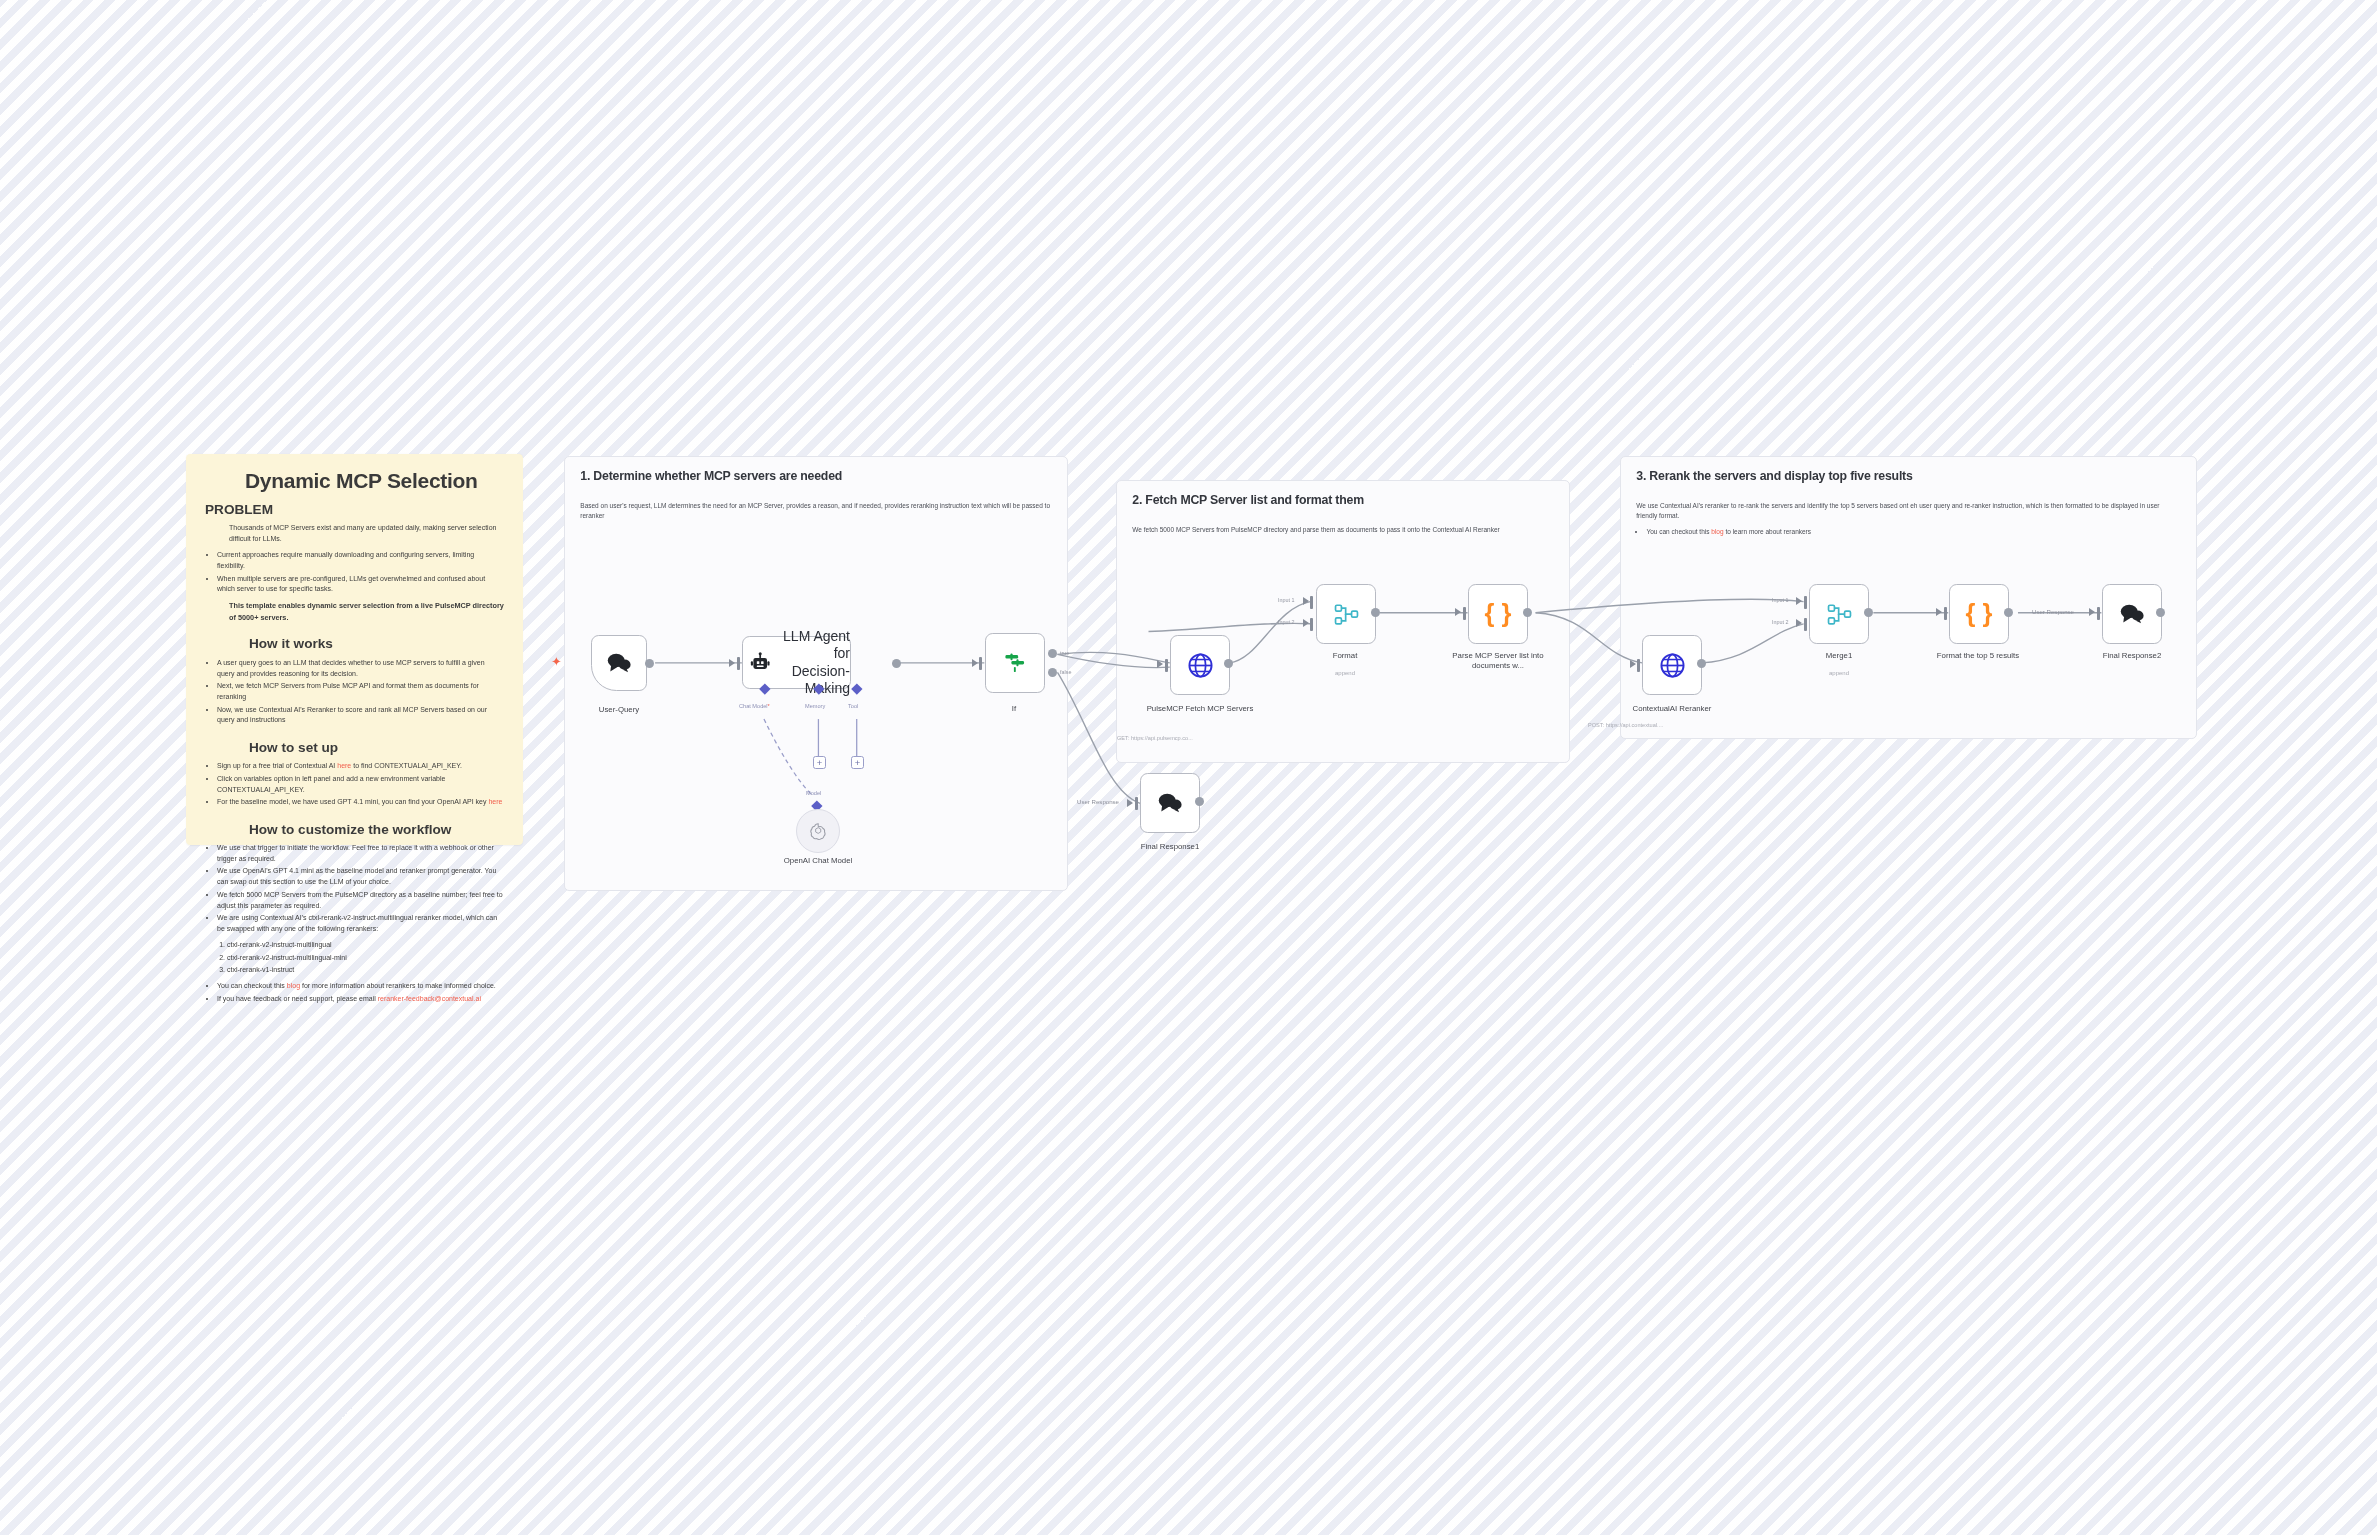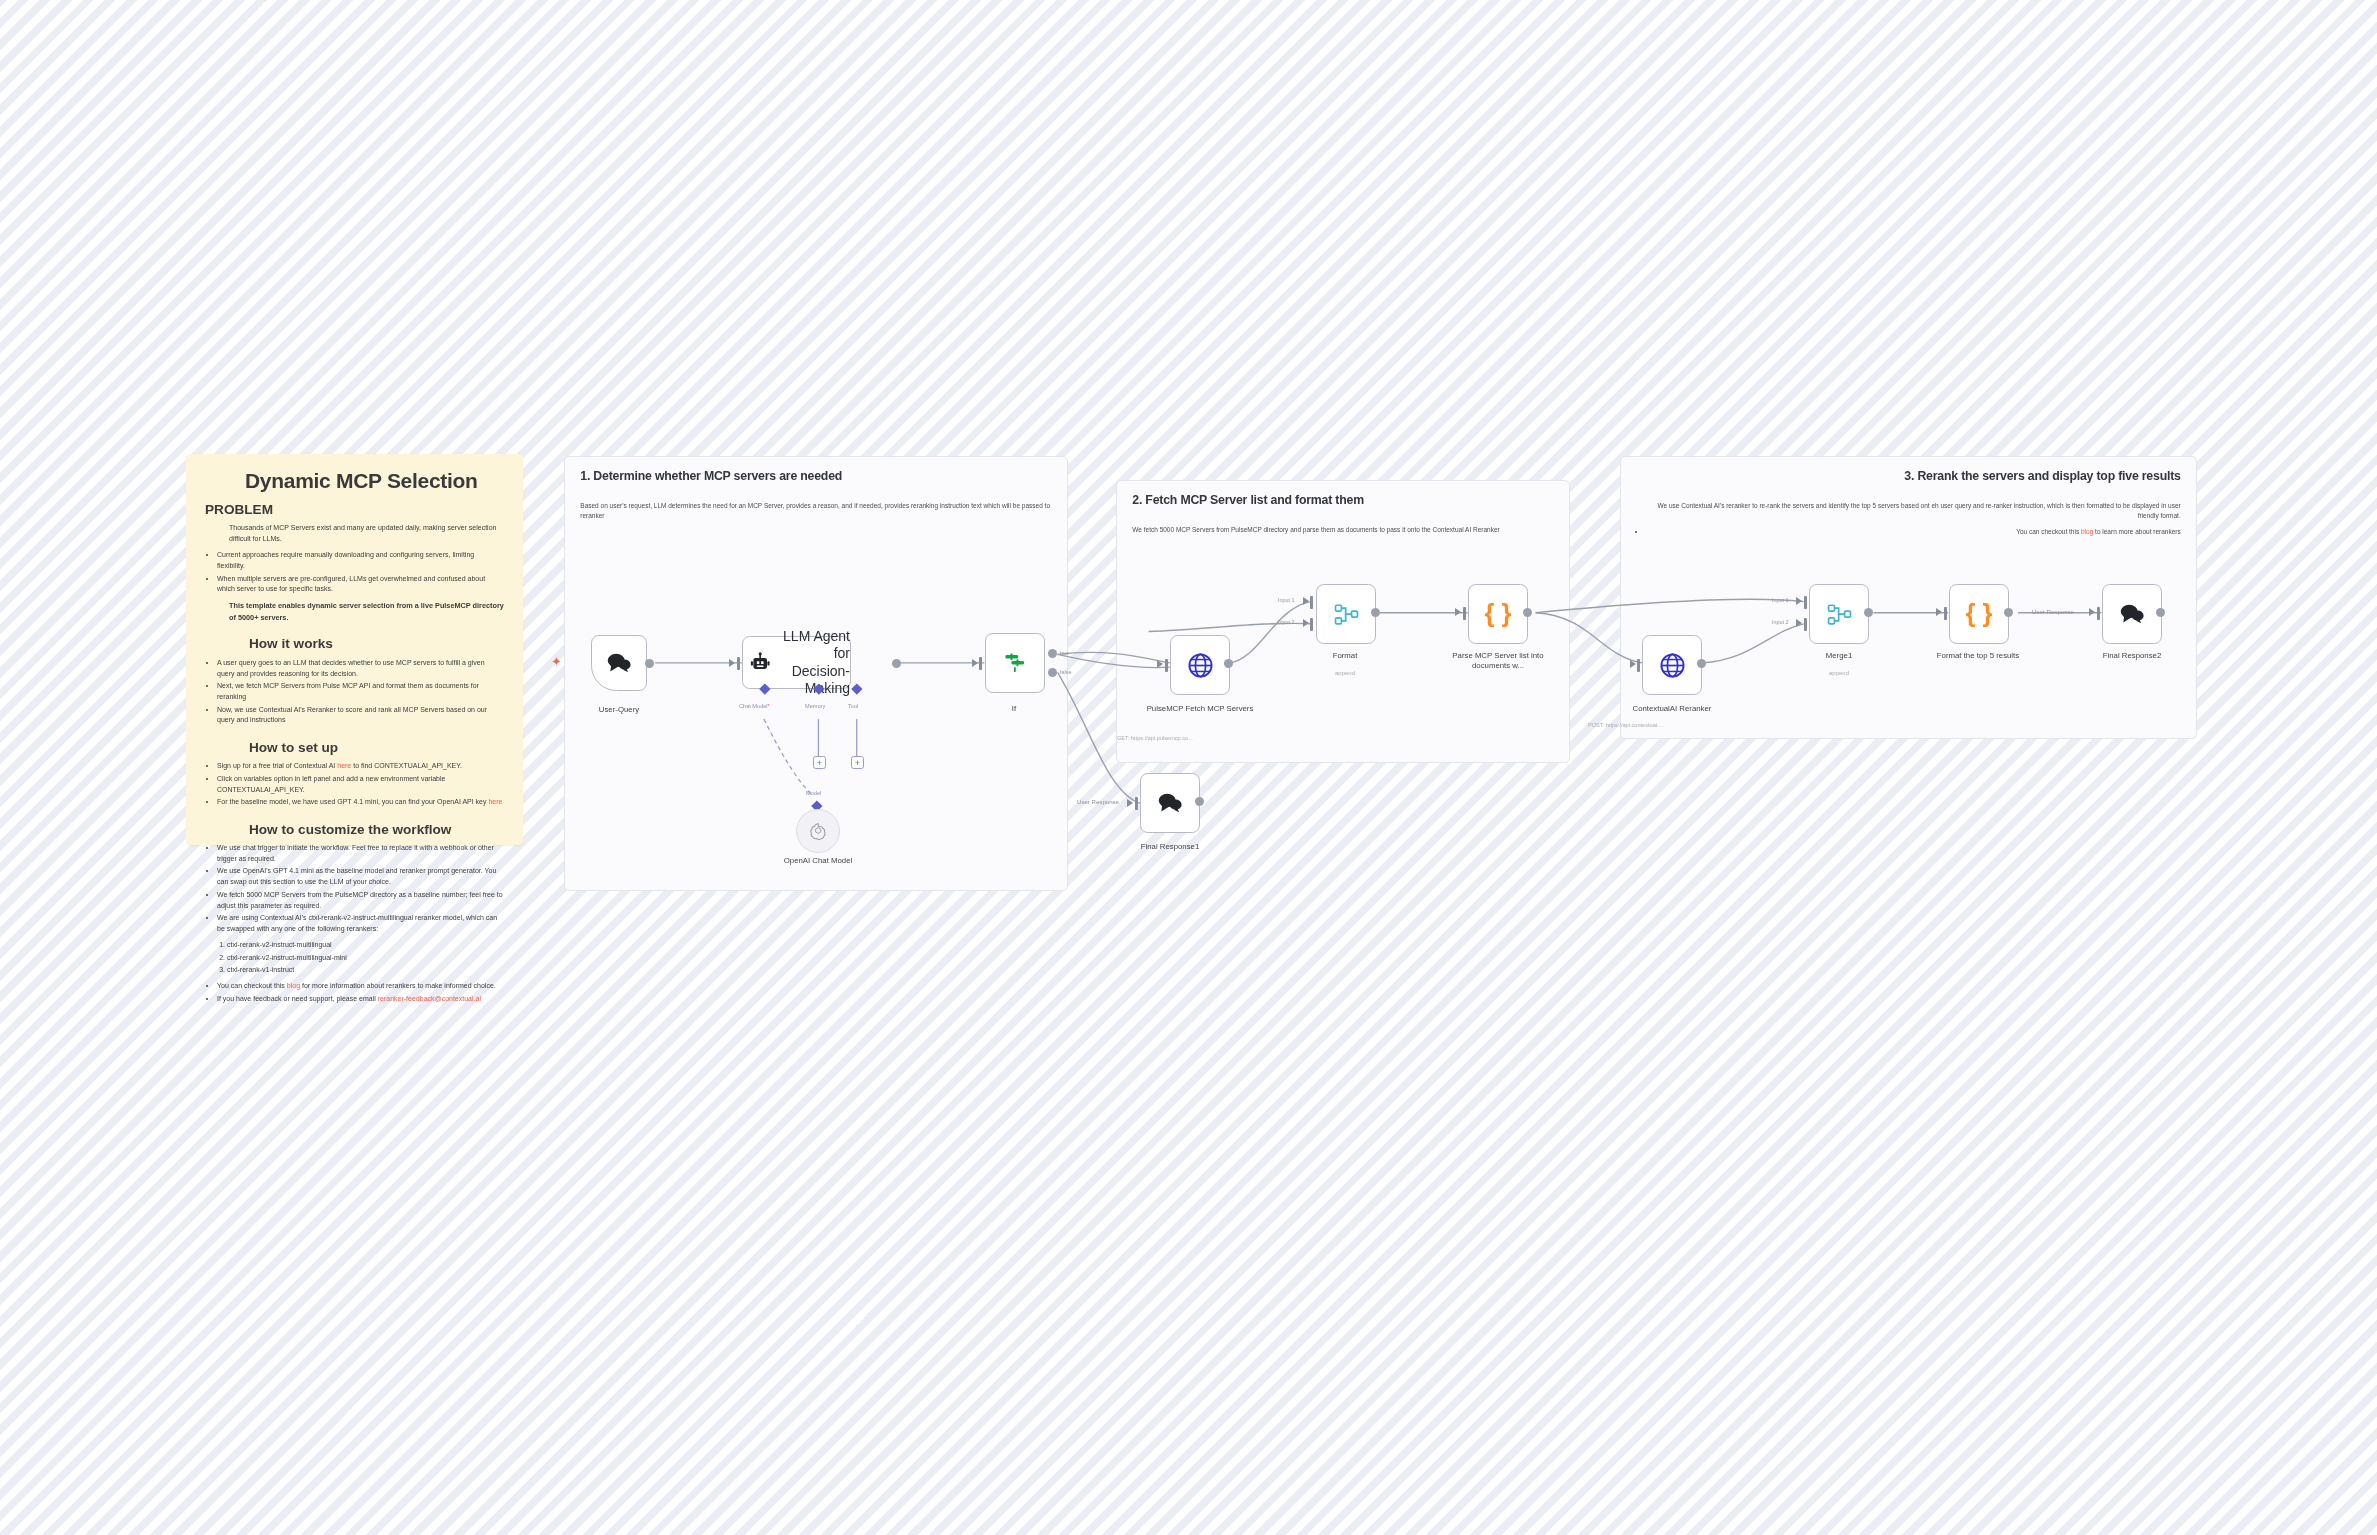--- a/index.html
+++ b/index.html
@@ -67,21 +67,21 @@
     letter-spacing: -0.2px; margin-bottom: 18px;
   }
   .panel p {
     font-size: 6.5px; color: #4a4d55; line-height: 1.6;
   }
   .panel ul { margin: 5.1px 0 0 10.2px; }
   .panel li { font-size: 6.5px; color: #4a4d55; line-height: 1.6; }
 
   #panel-1 { left: 564px; top: 456px; width: 504px; height: 435px; }
   #panel-2 { left: 1116px; top: 480px; width: 454px; height: 283px; }
-  #panel-3 { left: 1620px; top: 456px; width: 577px; height: 283px; text-align: right; }
+  #panel-3 { left: 1620px; top: 456px; width: 577px; height: 283px; }
 
   
   .edges {
     position: absolute; left: 0; top: 0;
     width: 2377px; height: 1536px;
     pointer-events: none;
   }
 
   
   .node {

